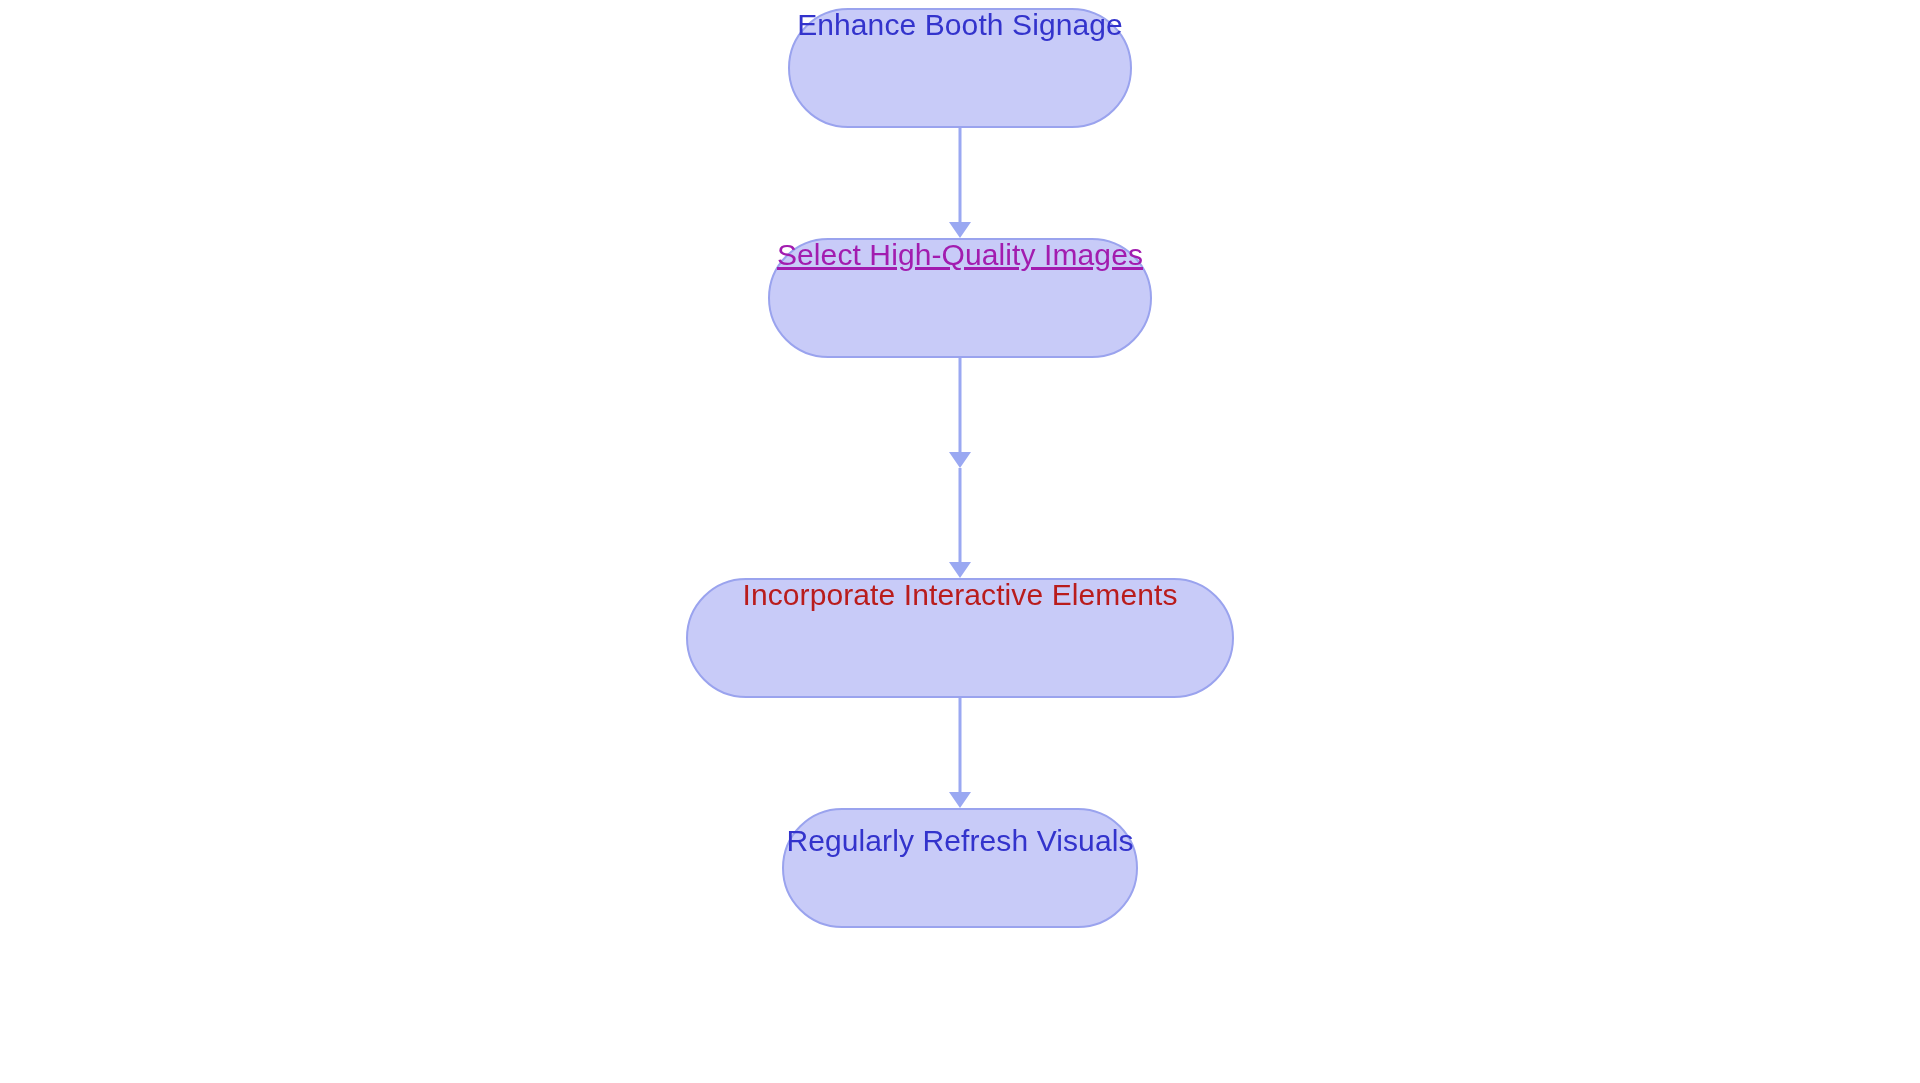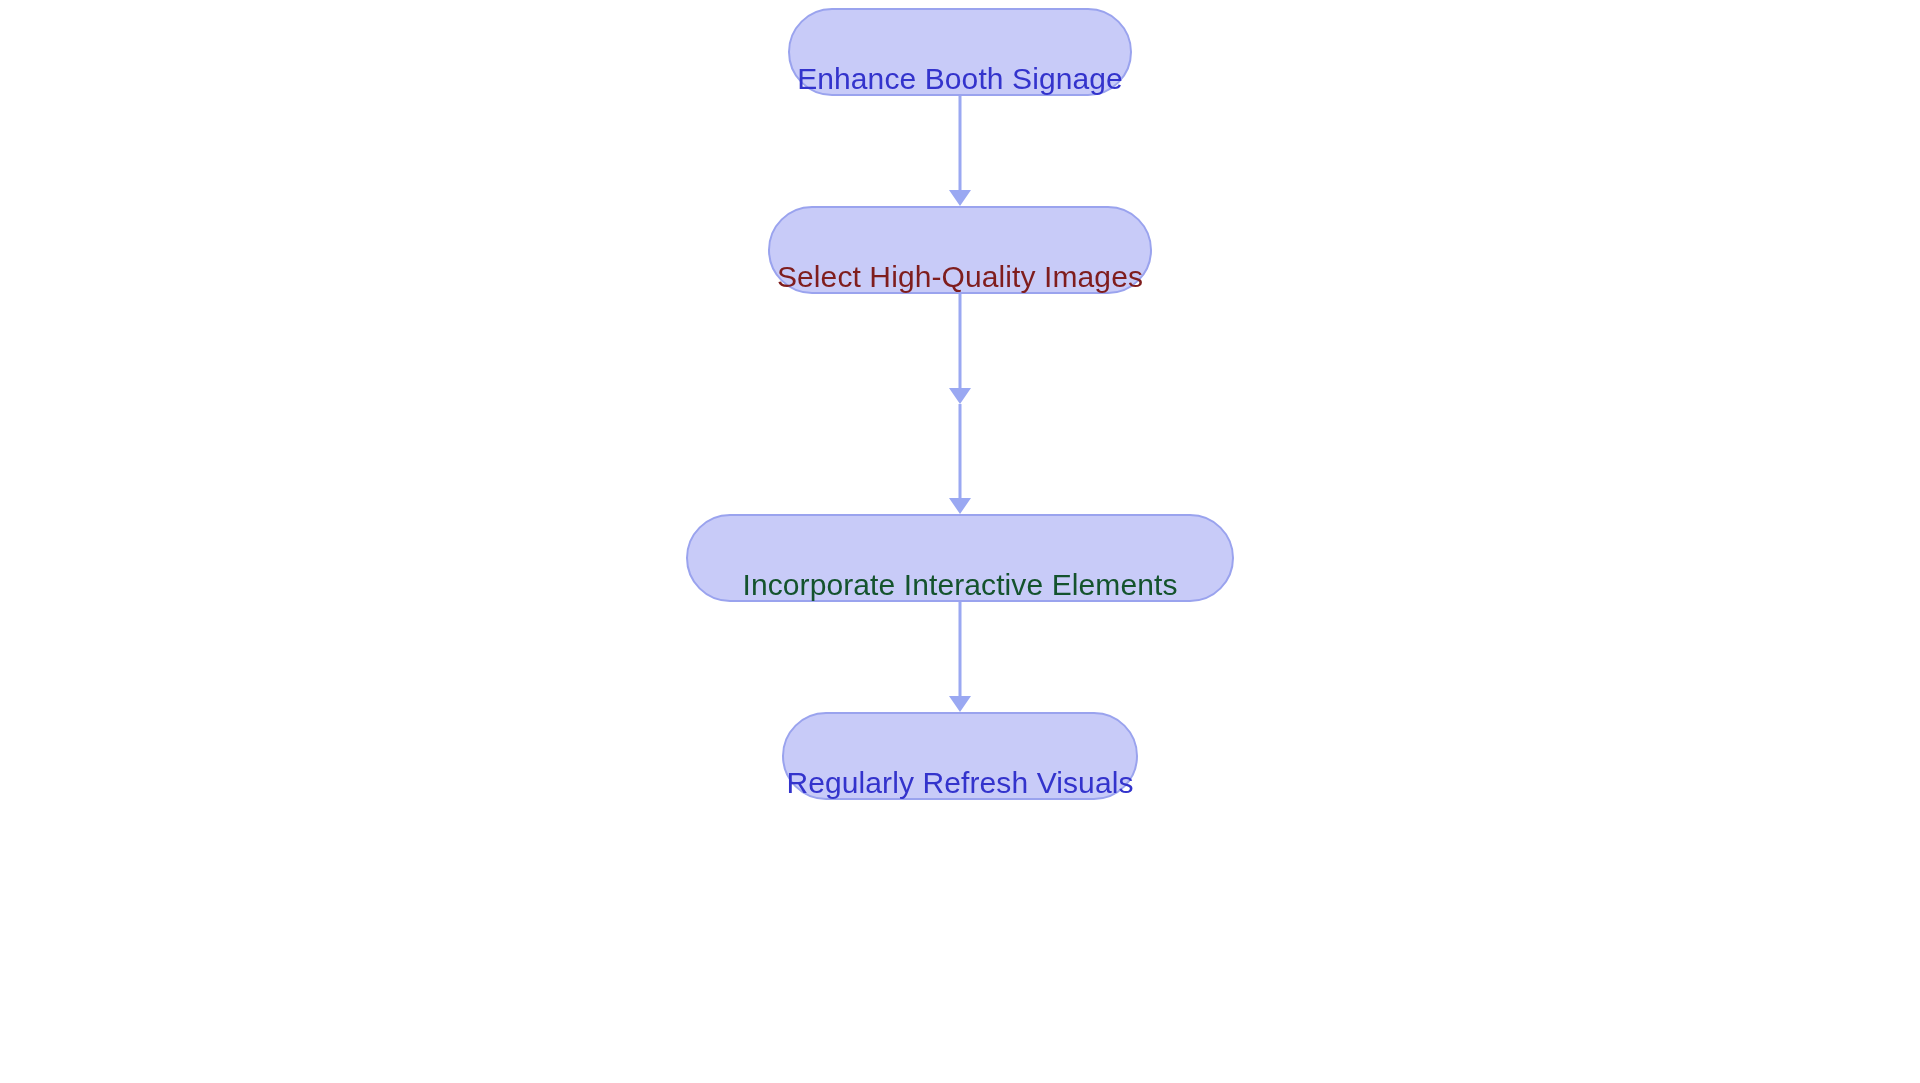--- a/index.html
+++ b/index.html
@@ -29,26 +29,26 @@
     width: 1920px;
     height: 1083px;
     display: flex;
     flex-direction: column;
     align-items: center;
     justify-content: flex-start;
   }
 
   .node {
     box-sizing: border-box;
-    height: 88px;
+    height: 120px;
     border-radius: 60px;
     background: #c8cbf8;
     border: 2px solid #d946ef;
     display: flex;
-    align-items: flex-end;
+    align-items: flex-start;
     justify-content: center;
     flex: 0 0 auto;
   }
 
   .node-label {
     color: #3333cc;
     font-family: "Liberation Sans", sans-serif;
     font-size: 30px;
     font-weight: 400;
     line-height: 1;
@@ -104,41 +104,41 @@
     <div class="node n0" style="background: rgb(200, 203, 248); border-color: rgb(154, 163, 238);">
       <span class="node-label" style="color: rgb(51, 51, 204);">Enhance Booth Signage</span>
     </div>
 
     <div class="connector">
       <div class="stem" style="background: rgb(154, 168, 242);"></div>
       <div class="head" style="border-top-color: rgb(154, 168, 242);"></div>
     </div>
 
     <div class="node n1" style="background: rgb(200, 203, 248); border-color: rgb(154, 163, 238);">
-      <span class="node-label" style="color: #7f1d1d;">Select High-Quality Images</span>
+      <span class="node-label" style="color: #a21caf; text-decoration: underline;">Select High-Quality Images</span>
     </div>
 
     <div class="connector">
       <div class="stem" style="background: rgb(154, 168, 242);"></div>
       <div class="head" style="border-top-color: rgb(154, 168, 242);"></div>
     </div>
 
 
     <div class="connector">
       <div class="stem" style="background: rgb(154, 168, 242);"></div>
       <div class="head" style="border-top-color: rgb(154, 168, 242);"></div>
     </div>
 
     <div class="node n3" style="background: rgb(200, 203, 248); border-color: rgb(154, 163, 238);">
-      <span class="node-label" style="color: #14532d;">Incorporate Interactive Elements</span>
+      <span class="node-label" style="color: #b91c1c;">Incorporate Interactive Elements</span>
     </div>
 
     <div class="connector">
       <div class="stem" style="background: rgb(154, 168, 242);"></div>
       <div class="head" style="border-top-color: rgb(154, 168, 242);"></div>
     </div>
 
     <div class="node n4" style="background: rgb(200, 203, 248); border-color: rgb(154, 163, 238);">
-      <span class="node-label" style="color: rgb(51, 51, 204);">Regularly Refresh Visuals</span>
+      <span class="node-label" style="color: rgb(51, 51, 204); margin-top: 16px;">Regularly Refresh Visuals</span>
     </div>
 
   </div>
 </div>
 
 </body></html>

